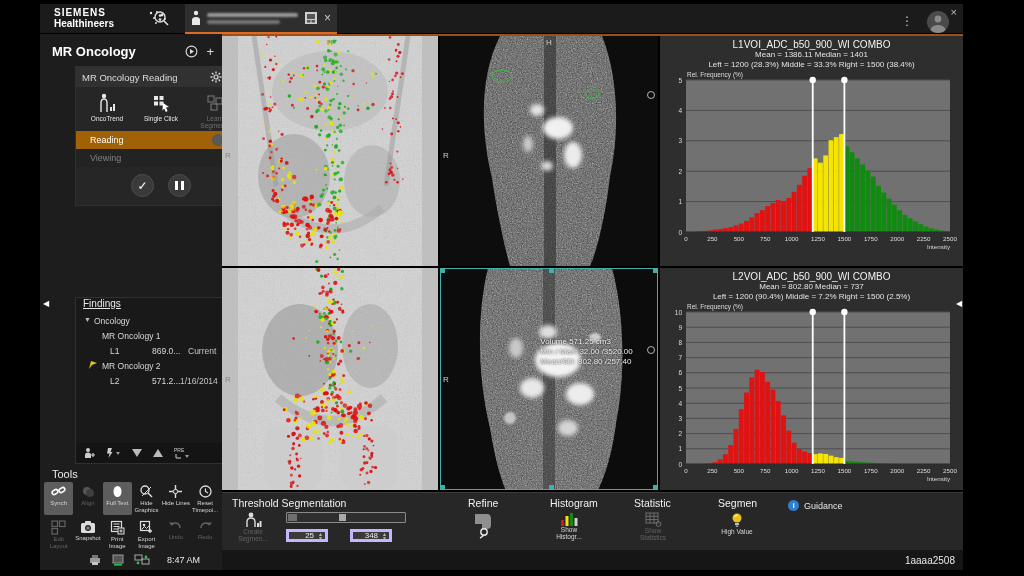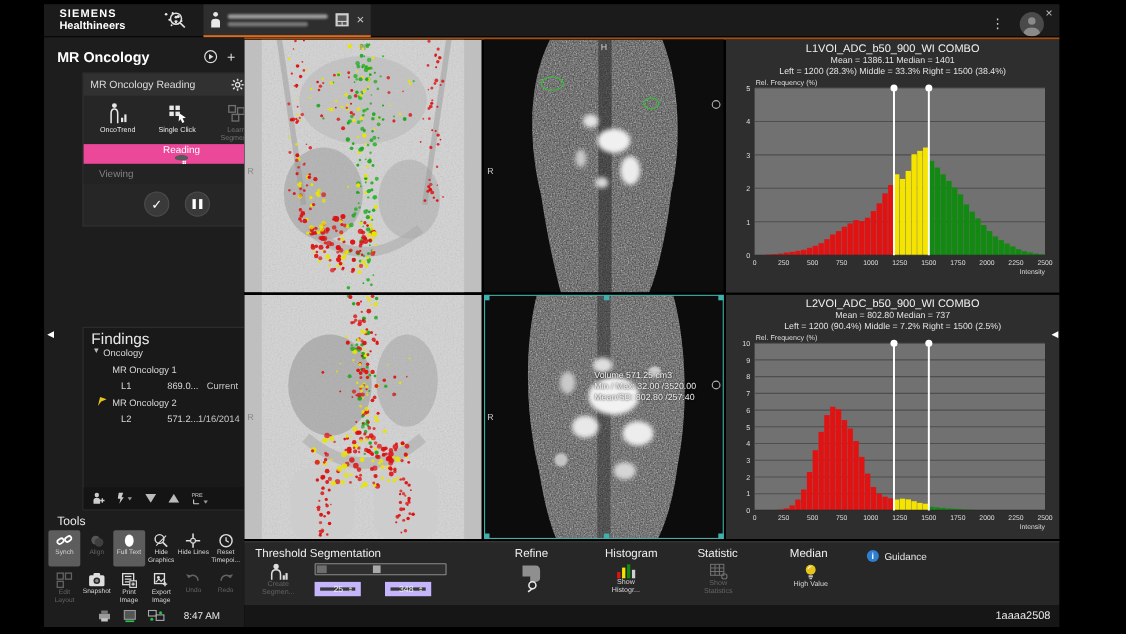--- a/index.html
+++ b/index.html
@@ -32,31 +32,31 @@
   .panel{position:absolute;left:5px;width:172px;background:#262626;border:1px solid #303030;margin-left:30px;}
   .wf{top:32px;height:140px;}
   .wf-header{height:20px;background:#313131;display:flex;align-items:center;padding:0 6px;font-size:9.5px;color:#ddd;}
   .wf-header .sp{flex:1;}
   .toggle{width:12px;height:12px;border-radius:50%;background:#3d3d3d;border:1px solid #555;}
   .steps{display:flex;justify-content:space-around;padding:6px 4px 2px 4px;}
   .step{width:46px;display:flex;flex-direction:column;align-items:center;gap:2px;}
   .step .lbl{font-size:6.5px;color:#e8e8e8;text-align:center;line-height:7px;}
   .step.dim .lbl{color:#6f6f6f;}
   .stage-row{height:18px;display:flex;align-items:center;padding:0 6px 0 14px;font-size:9px;}
-  .stage-row.active{background:#ec4899;color:#fff;flex-direction:column;}
+  .stage-row.active{background:#a16207;color:#fff;}
   .stage-row.inactive{background:#232323;color:#828282;}
   .stage-row .sp{flex:1;}
   .wf-buttons{display:flex;justify-content:center;gap:14px;margin-top:7px;}
   .circle-btn{width:23px;height:23px;border-radius:50%;background:#3a3a3a;border:1px solid #4c4c4c;
               display:flex;align-items:center;justify-content:center;color:#fff;font-size:12px;}
   .pause-bars{display:flex;gap:3px;}
   .pause-bars i{display:block;width:3px;height:9px;background:#fff;}
 
   .findings{top:263px;height:167px;background:#191919;}
-  .fd-header{height:18px;display:flex;align-items:flex-end;padding:0 7px;font-size:14px;color:#e8e8e8;}
+  .fd-header{height:18px;display:flex;align-items:flex-start;padding:0 7px;font-size:10px;color:#e8e8e8;text-decoration:underline;}
   .fd-header .sp{flex:1;}
   .fd-row{height:15px;display:flex;font-size:8.5px;color:#d8d8d8;padding-right:6px;position:relative;}
   .fd-row .chev{margin-left:auto;color:#aaa;font-size:9px;}
   .fd-col-val{position:absolute;left:76px;}
   .fd-col-st{position:absolute;left:112px;color:#c5c5c5;}
   .fd-footer{position:absolute;bottom:0;left:0;width:100%;height:20px;background:#141414;
              display:flex;align-items:center;padding:0 8px;gap:11px;}
   .tree-caret{color:#bbb;font-size:7px;margin:0 3px 0 8px;}
 
   .tools-h{position:absolute;left:12px;top:434px;font-size:11px;color:#e8e8e8;}
@@ -103,21 +103,21 @@
   .tb-sec .hdr{font-size:10.5px;color:#f0f0f0;padding-left:10px;}
   .seg-content{display:flex;gap:12px;padding-left:10px;margin-top:3px;}
   .mini-tool{width:42px;display:flex;flex-direction:column;align-items:center;}
   .mini-tool .lbl{font-size:6.5px;line-height:7px;color:#d6d6d6;text-align:center;}
   .mini-tool.dim .lbl{color:#636363;}
   .slider-col{display:flex;flex-direction:column;gap:6px;}
   .slider{width:120px;height:11px;border:1px solid #8a8a8a;background:#2f2f2f;position:relative;border-radius:1px;}
   .slider .cap{position:absolute;left:1px;top:1px;width:9px;height:7px;background:#6e6e6e;}
   .slider .hd{position:absolute;left:44%;top:1px;width:7px;height:7px;background:#aaa;}
   .spin-row{display:flex;gap:22px;}
-  .spinner{width:42px;height:13px;background:#3a3a3a;border:5px solid #c4b5fd;display:flex;align-items:center;}
+  .spinner{width:42px;height:13px;background:#3a3a3a;border:3px solid #c4b5fd;display:flex;align-items:center;}
   .spinner .val{flex:1;text-align:right;font-size:8px;color:#eee;padding-right:2px;}
   .spinner .arr{display:flex;flex-direction:column;font-size:5px;line-height:4px;color:#bbb;padding:0 2px;}
   .guidance{position:absolute;left:566px;top:7px;display:flex;align-items:center;gap:5px;font-size:9px;color:#e6e6e6;}
   .ginfo{width:11px;height:11px;border-radius:50%;background:#2f7fd1;color:#fff;font-size:8px;font-weight:bold;
          display:flex;align-items:center;justify-content:center;}
   .bstrip{position:absolute;left:0;top:516px;width:741px;height:20px;background:#161616;
           display:flex;align-items:center;justify-content:flex-end;padding-right:8px;}
   .watermark{font-size:10px;color:#e8e8e8;}
 
   .collapse{position:absolute;font-size:8px;color:#fff;}
@@ -1616,21 +1616,21 @@
                     <line x1="9" y1="1" x2="9" y2="11"></line>
                 </g>
                 <circle cx="13.5" cy="12" r="2.4" fill="none" stroke="#6f6f6f" stroke-width="1"></circle>
               </svg>
               <span class="lbl">Show Statistics</span>
             </div>
           </div>
         </div>
 
         <div class="tb-sec" style="width:84px">
-          <div class="hdr">Median</div>
+          <div class="hdr">Segmen</div>
           <div class="seg-content" style="padding-left:8px">
             <div class="mini-tool">
               <svg width="16" height="16" viewBox="0 0 16 16">
                 <circle cx="8" cy="6" r="4.5" fill="#e8c31b"></circle>
                 <path d="M6 11 h4 v2 h-4z M6.8 13.5 h2.4 v1.2 h-2.4z" fill="#bdbdbd"></path>
                 <path d="M5.5 5 q1 -2 3 -2" stroke="#fff" stroke-width="1" fill="none"></path>
               </svg>
               <span class="lbl">High Value</span>
             </div>
           </div>

